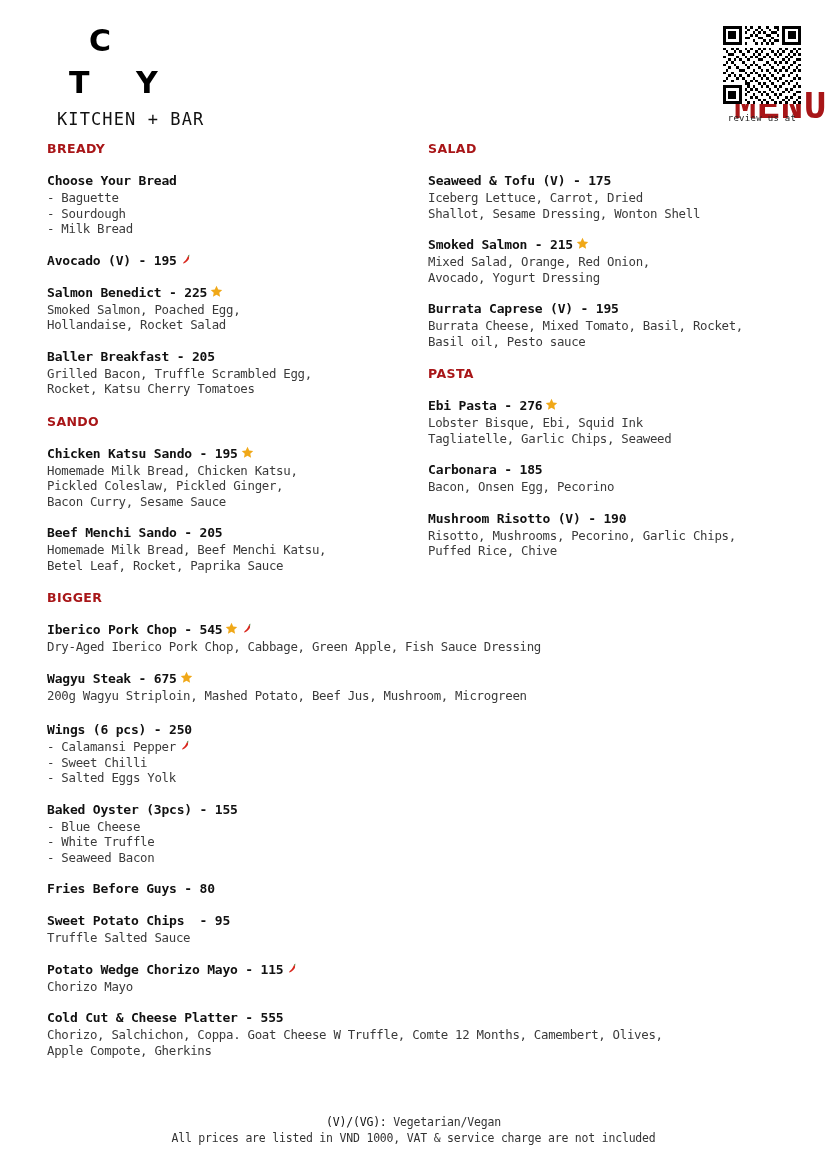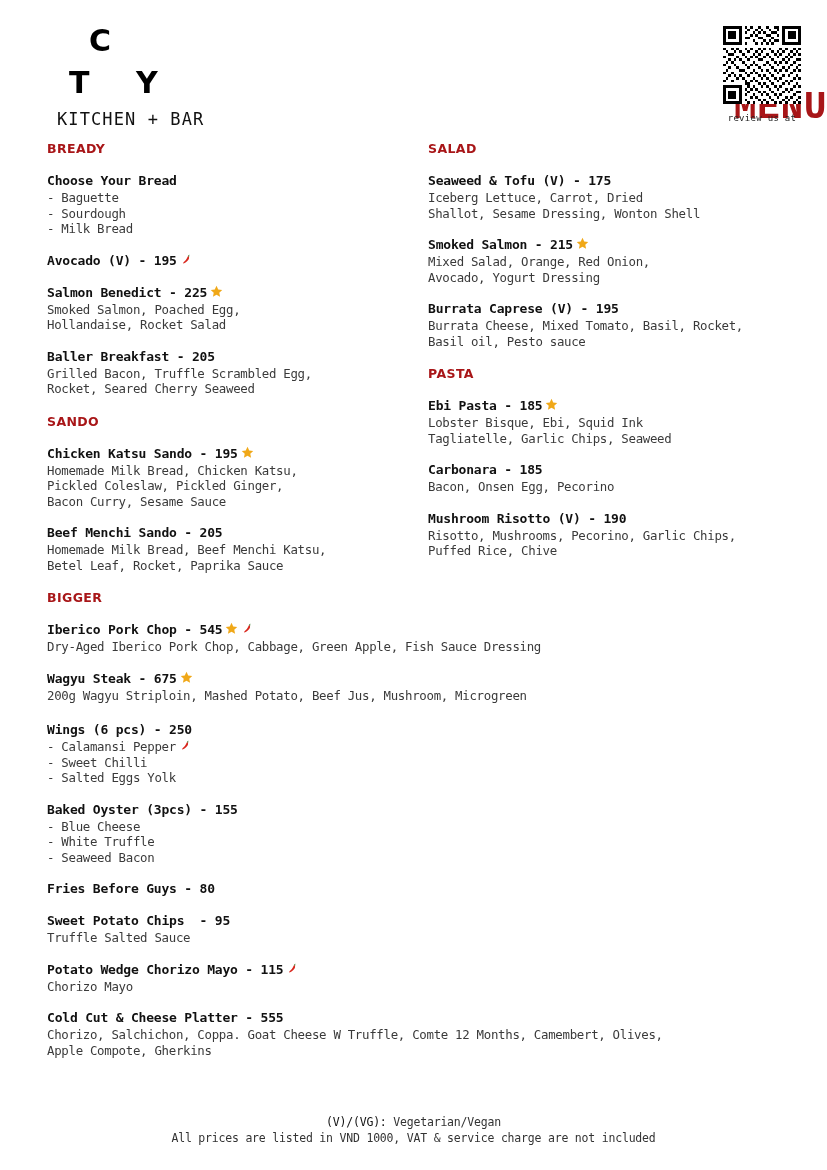--- a/index.html
+++ b/index.html
@@ -473,21 +473,21 @@
         <div class="item">
           <div class="item-name"><span>Salmon Benedict - 225</span><span class="mark"><svg width="13" height="13" viewBox="0 0 24 24">
                 <polygon fill="#F0A818" points="12,1.6 15.2,8.4 22.6,9.3 17.1,14.4 18.6,21.8 12,18.1 5.4,21.8 6.9,14.4 1.4,9.3 8.8,8.4"></polygon>
               </svg></span></div>
           <div class="item-desc">Smoked Salmon, Poached Egg,
 Hollandaise, Rocket Salad</div>
         </div>
         <div class="item">
           <div class="item-name"><span>Baller Breakfast - 205</span></div>
           <div class="item-desc">Grilled Bacon, Truffle Scrambled Egg,
-Rocket, Seared Cherry Seaweed</div>
+Rocket, Katsu Cherry Tomatoes</div>
         </div>
       </div>
       <div class="section">
         <div class="section-head">SANDO</div>
         <div class="item">
           <div class="item-name"><span>Chicken Katsu Sando - 195</span><span class="mark"><svg width="13" height="13" viewBox="0 0 24 24">
                 <polygon fill="#F0A818" points="12,1.6 15.2,8.4 22.6,9.3 17.1,14.4 18.6,21.8 12,18.1 5.4,21.8 6.9,14.4 1.4,9.3 8.8,8.4"></polygon>
               </svg></span></div>
           <div class="item-desc">Homemade Milk Bread, Chicken Katsu,
 Pickled Coleslaw, Pickled Ginger,
@@ -575,21 +575,21 @@
         </div>
         <div class="item">
           <div class="item-name"><span>Burrata Caprese (V) - 195</span></div>
           <div class="item-desc">Burrata Cheese, Mixed Tomato, Basil, Rocket,
 Basil oil, Pesto sauce</div>
         </div>
       </div>
       <div class="section">
         <div class="section-head">PASTA</div>
         <div class="item">
-          <div class="item-name"><span>Ebi Pasta - 185</span><span class="mark"><svg width="13" height="13" viewBox="0 0 24 24">
+          <div class="item-name"><span>Ebi Pasta - 276</span><span class="mark"><svg width="13" height="13" viewBox="0 0 24 24">
                 <polygon fill="#F0A818" points="12,1.6 15.2,8.4 22.6,9.3 17.1,14.4 18.6,21.8 12,18.1 5.4,21.8 6.9,14.4 1.4,9.3 8.8,8.4"></polygon>
               </svg></span></div>
           <div class="item-desc">Lobster Bisque, Ebi, Squid Ink
 Tagliatelle, Garlic Chips, Seaweed</div>
         </div>
         <div class="item">
           <div class="item-name"><span>Carbonara - 185</span></div>
           <div class="item-desc">Bacon, Onsen Egg, Pecorino</div>
         </div>
         <div class="item">

